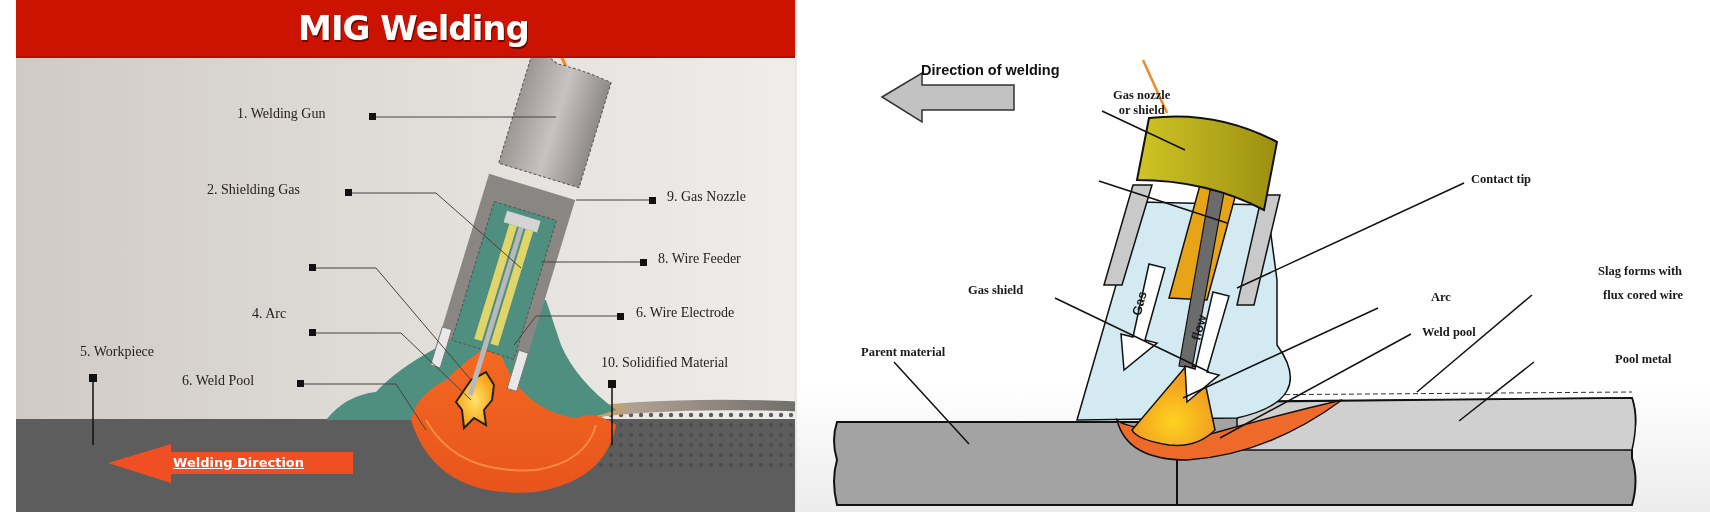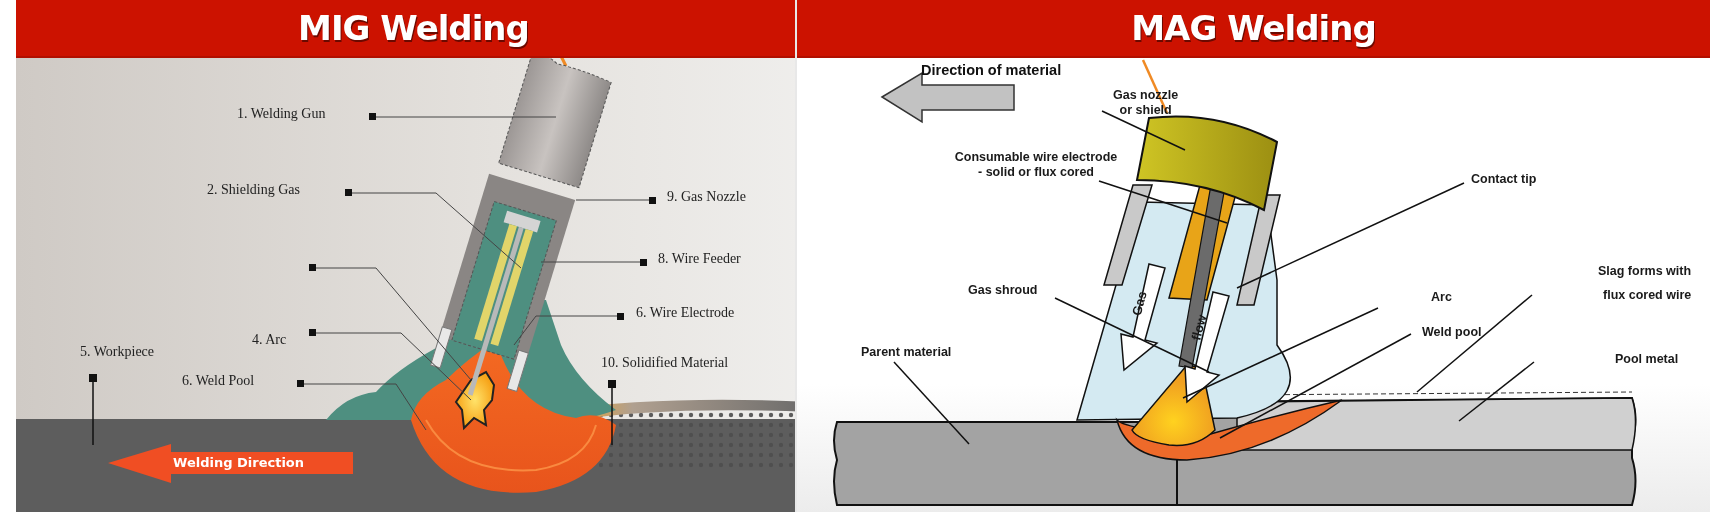--- a/index.html
+++ b/index.html
@@ -6,22 +6,22 @@
   body { width:1710px; height:512px; overflow:hidden; background:#fff; position:relative; font-family:"Liberation Sans", sans-serif; }
   .panel { position:absolute; top:0; height:512px; overflow:hidden; }
   #mig { left:0; width:795px; background:linear-gradient(90deg,#cfcac5 0%,#e4e1dd 60%,#efeeec 100%);margin-left:16px; }
   #mag { left:797px; width:913px; background:linear-gradient(180deg,#ffffff 0%,#ffffff 75%,#ececec 100%); }
   .divider { position:absolute; left:795px; top:0; width:2px; height:512px; background:#e8e8e8; }
   .header { position:absolute; top:0; left:0; right:0; height:56px; background:#cc1200; border-bottom:2px solid #b10f00; display:flex; align-items:center; justify-content:center; }
   .header h1 { margin:0; color:#fff; font-family:"DejaVu Sans", sans-serif; font-weight:bold; font-size:34px; letter-spacing:-1px; text-shadow:1px 2px 0 #6b0900; }
   svg.art { position:absolute; left:0; top:0; }
   .lbl { position:absolute; white-space:nowrap; }
   .mig-lbl { font-family:Liberation Serif, serif; font-size:14px; color:#222; }
-  .mag-lbl { font-family:Liberation Sans, sans-serif; font-weight:bold; font-size:12.5px; color:#1a1a1a; line-height:15px; }
-  .dir-text { font-family:"DejaVu Sans", sans-serif; font-size:13px; color:#fff; font-weight:bold; }
+  .mag-lbl { font-family:Liberation Serif, serif; font-weight:bold; font-size:12.5px; color:#1a1a1a; line-height:15px; }
+  .dir-text { font-family:"DejaVu Sans", sans-serif; font-size:13px; color:#fff; font-weight:bold;text-decoration:underline; }
   .rot { position:absolute; font-family:"Liberation Sans", sans-serif; font-weight:bold; font-size:13px; color:#1a1a1a; }
 </style>
 </head>
 <body>
 
 <div class="panel" id="mig">
   <svg class="art" width="795" height="512" viewBox="0 0 795 512">
     <defs>
       <linearGradient id="gunG" x1="0" x2="1">
           <stop offset="0" stop-color="#9c9795"></stop>
@@ -100,21 +100,21 @@
 
     <path d="M92 463 L155 444 L155 452 L337 452 L337 474 L155 474 L155 483 Z" fill="#f04e23"></path>
   </svg>
 
   <div class="header">
     <h1>MIG Welding</h1>
   </div>
 
   <span class="lbl mig-lbl" style="left:221px;top:106px">1. Welding Gun</span>
   <span class="lbl mig-lbl" style="left:191px;top:182px">2. Shielding Gas</span>
-  <span class="lbl mig-lbl" style="left:236px;top:332px">4. Arc</span>
+  <span class="lbl mig-lbl" style="left:236px;top:306px">4. Arc</span>
   <span class="lbl mig-lbl" style="left:64px;top:344px">5. Workpiece</span>
   <span class="lbl mig-lbl" style="left:166px;top:373px">6. Weld Pool</span>
   <span class="lbl mig-lbl" style="left:651px;top:189px">9. Gas Nozzle</span>
   <span class="lbl mig-lbl" style="left:642px;top:251px">8. Wire Feeder</span>
   <span class="lbl mig-lbl" style="left:620px;top:305px">6. Wire Electrode</span>
   <span class="lbl mig-lbl" style="left:585px;top:355px">10. Solidified Material</span>
   <span class="lbl dir-text" style="left:157px;top:455px">Welding Direction</span>
 </div>
 
 <div class="divider"></div>
@@ -164,36 +164,29 @@
       <line x1="667" y1="183" x2="440" y2="288"></line>
       <line x1="258" y1="298" x2="412" y2="372"></line>
       <line x1="97" y1="362" x2="172" y2="444"></line>
       <line x1="581" y1="308" x2="386" y2="398"></line>
       <line x1="614" y1="334" x2="423" y2="438"></line>
       <line x1="735" y1="295" x2="620" y2="392"></line>
       <line x1="737" y1="362" x2="662" y2="421"></line>
     </g>
   </svg>
 
-  <div class="header">
-    <h1>MAG Welding</h1>
-  </div>
 
-  <span class="lbl" style="left:124px;top:62px;font-family:'Liberation Sans',sans-serif;font-weight:bold;font-size:14.5px;color:#111">Direction of material</span>
+  <span class="lbl" style="left:124px;top:62px;font-family:'Liberation Sans',sans-serif;font-weight:bold;font-size:14.5px;color:#111">Direction of welding</span>
 
   <div class="lbl mag-lbl" style="left:316px;top:88px;text-align:center">
     <div>Gas nozzle</div>
     <div>or shield</div>
   </div>
-  <div class="lbl mag-lbl" style="left:134px;top:150px;text-align:center;width:210px">
-    <div>Consumable wire electrode</div>
-    <div>- solid or flux cored</div>
-  </div>
   <span class="lbl mag-lbl" style="left:674px;top:172px">Contact tip</span>
-  <span class="lbl mag-lbl" style="left:171px;top:283px">Gas shroud</span>
+  <span class="lbl mag-lbl" style="left:171px;top:283px">Gas shield</span>
   <span class="lbl mag-lbl" style="left:64px;top:345px">Parent material</span>
   <span class="lbl mag-lbl" style="left:634px;top:290px">Arc</span>
   <span class="lbl mag-lbl" style="left:625px;top:325px">Weld pool</span>
   <span class="lbl mag-lbl" style="left:801px;top:264px">Slag  forms with</span>
   <span class="lbl mag-lbl" style="left:806px;top:288px">flux cored wire</span>
   <span class="lbl mag-lbl" style="left:818px;top:352px">Pool metal</span>
   <span class="rot" style="left:330px;top:296px;transform:rotate(-75deg)">Gas</span>
   <span class="rot" style="left:389px;top:320px;transform:rotate(-75deg)">flow</span>
 </div>
 

